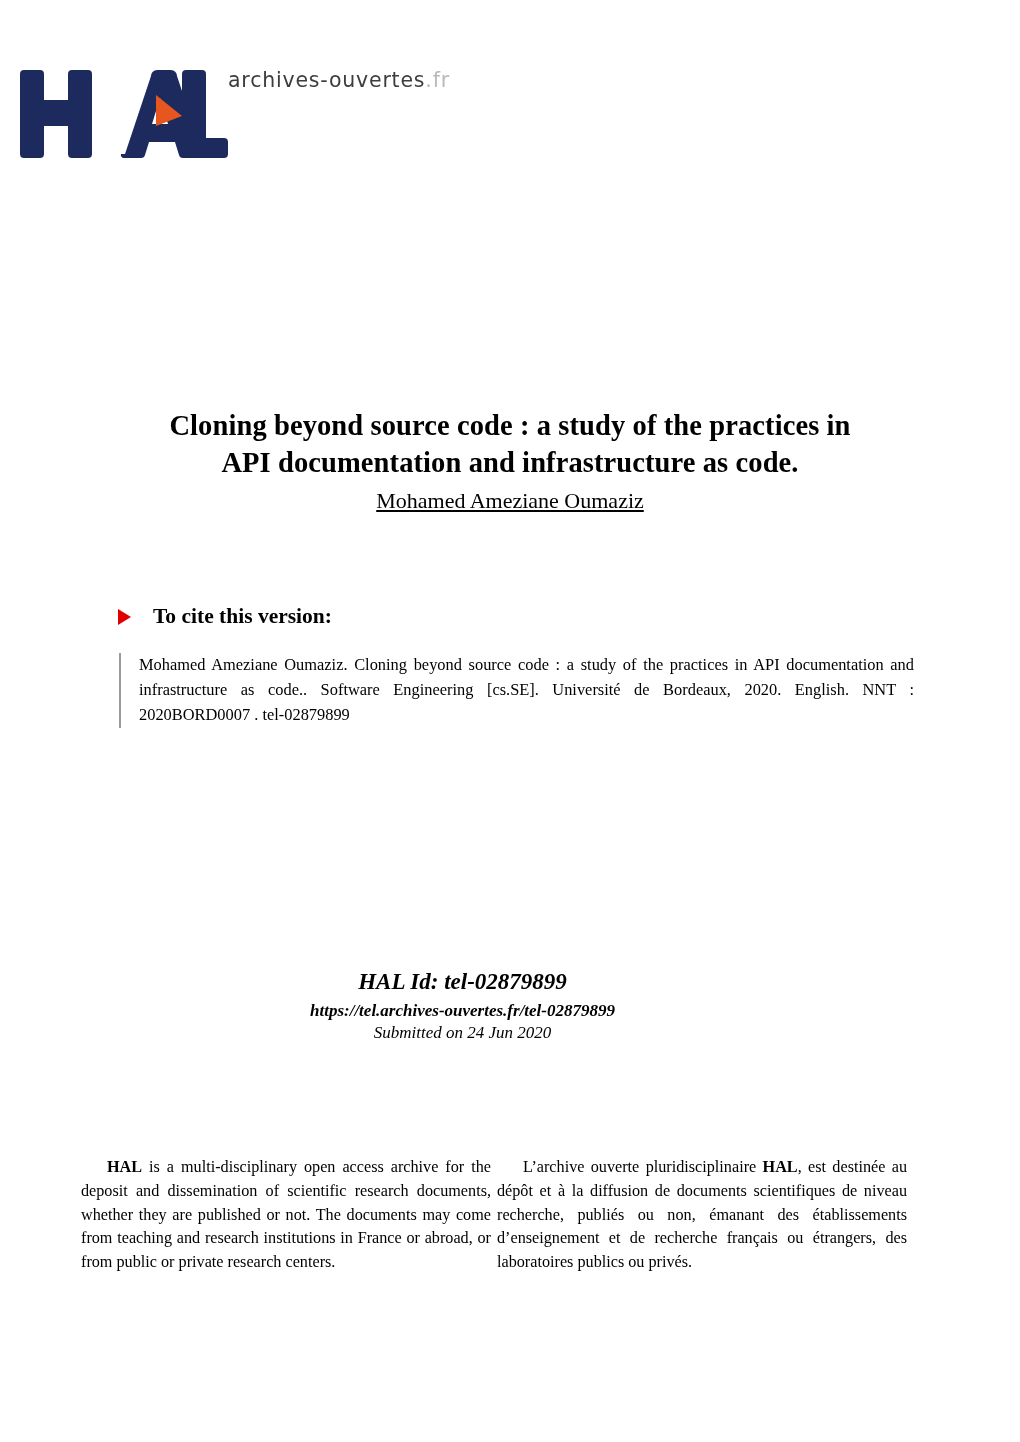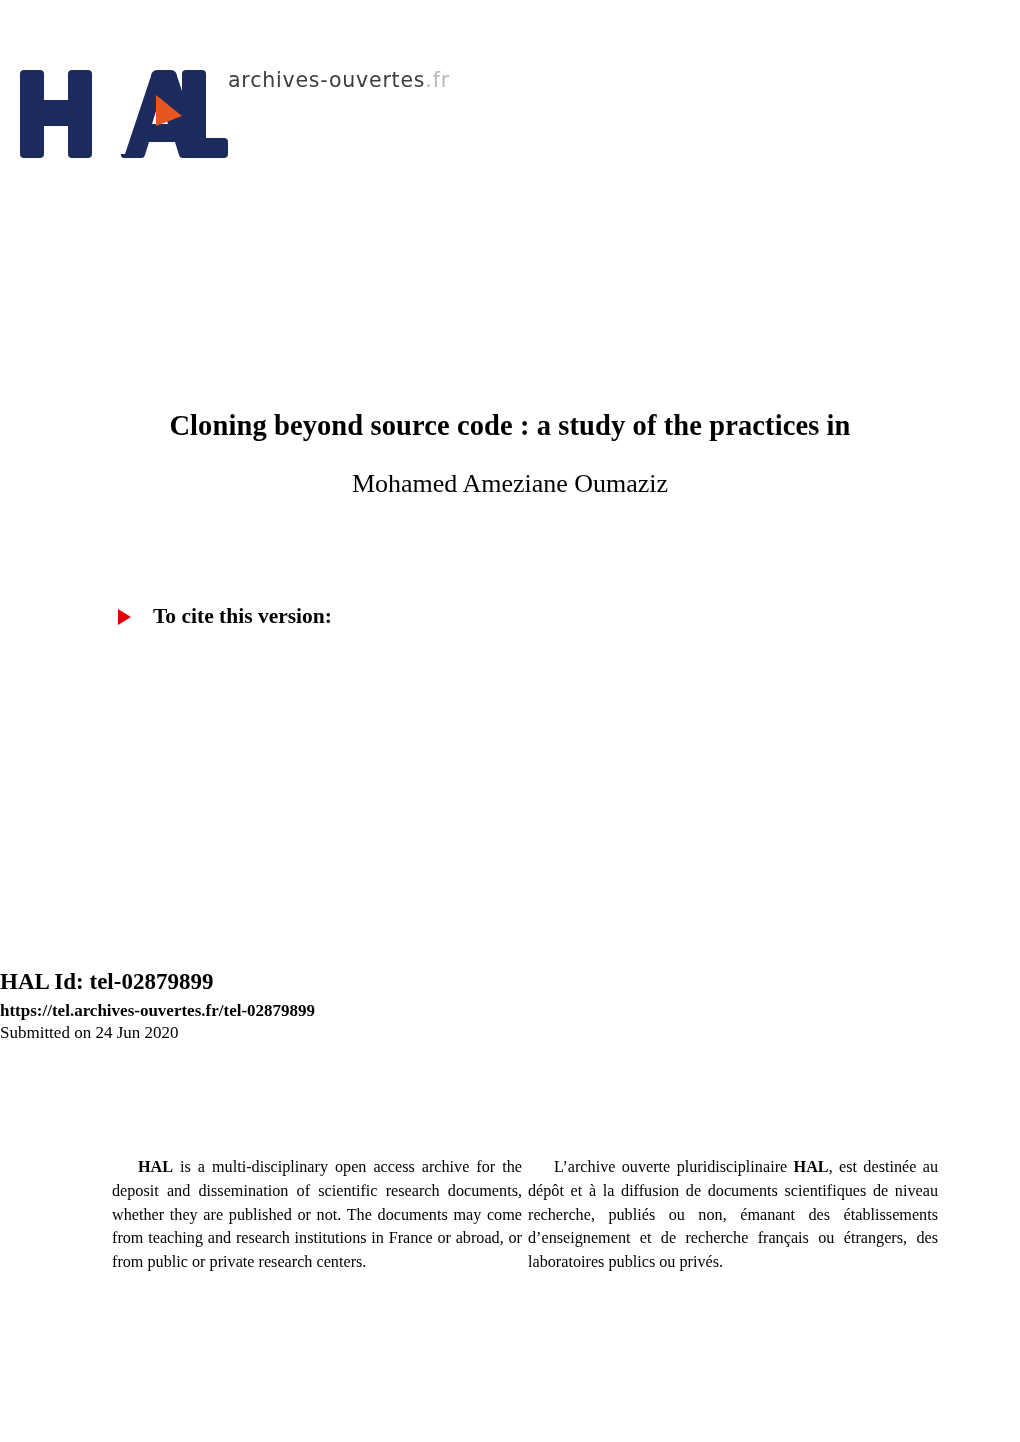--- a/index.html
+++ b/index.html
@@ -53,24 +53,25 @@
     text-align: center;
   }
   .doc-title {
     font-size: 28.5px;
     font-weight: bold;
     line-height: 1.30;
     margin: 0;
     letter-spacing: 0.1px;
   }
   .doc-author {
-    margin-top: 24px;
-    font-size: 26px;
+    margin-top: 7px;
+    font-size: 22px;
     font-weight: normal;
     line-height: 1.2;
+    text-decoration: underline;
   }
 
   
   .cite-block {
     position: absolute;
     top: 604px;
     left: 118px;
     width: 800px;
   }
   .cite-head {
@@ -99,20 +100,22 @@
     text-align: justify;
     width: 795px;
   }
 
   
   .halid-block {
     position: absolute;
     top: 966px;
     left: 0;
     width: 925px;
+    text-align: center;
+    font-style: italic;
   }
   .halid-line {
     font-size: 23px;
     font-weight: bold;
     line-height: 1.42;
   }
   .halid-url {
     font-size: 17px;
     font-weight: bold;
     line-height: 1.42;
@@ -120,21 +123,21 @@
   .halid-sub {
     margin-top: 0;
     font-size: 17px;
     font-weight: normal;
   }
 
   
   .cols {
     position: absolute;
     top: 1156px;
-    left: 112px;
+    left: 81px;
     width: 835px;
     display: flex;
     gap: 6px;
   }
   .col {
     width: 410px;
     font-size: 16.2px;
     line-height: 1.47;
     text-align: justify;
     text-justify: inter-word;
@@ -160,29 +163,31 @@
     <path d="M166 8 h16 a4 4 0 0 1 4 4 v64 h18 a4 4 0 0 1 4 4 v12 a4 4 0 0 1 -4 4 h-38 a4 4 0 0 1 -4 -4 v-80 a4 4 0 0 1 4 -4 z" fill="#1d2a5e"></path>
   </svg>
   <div class="logo-sub">
     <span>archives-ouvertes</span><span class="tld">.fr</span>
   </div>
 </div>
 
 <div class="title-block">
   <div class="doc-title">
     <span>Cloning beyond source code : a study of the practices in</span><br>
+    <span>API documentation and infrastructure as code.</span>
   </div>
   <div class="doc-author">Mohamed Ameziane Oumaziz</div>
 </div>
 
 <div class="cite-block">
   <div class="cite-head">
     <span class="tri"></span>
     <span>To cite this version:</span>
   </div>
+  <div class="cite-body">Mohamed Ameziane Oumaziz. Cloning beyond source code : a study of the practices in API documentation and infrastructure as code.. Software Engineering [cs.SE]. Université de Bordeaux, 2020. English. NNT : 2020BORD0007 . tel-02879899</div>
 </div>
 
 <div class="halid-block">
   <div class="halid-line">HAL Id: tel-02879899</div>
   <div class="halid-url">https://tel.archives-ouvertes.fr/tel-02879899</div>
   <div class="halid-sub">Submitted on 24 Jun 2020</div>
 </div>
 
 <div class="cols">
   <div class="col">

